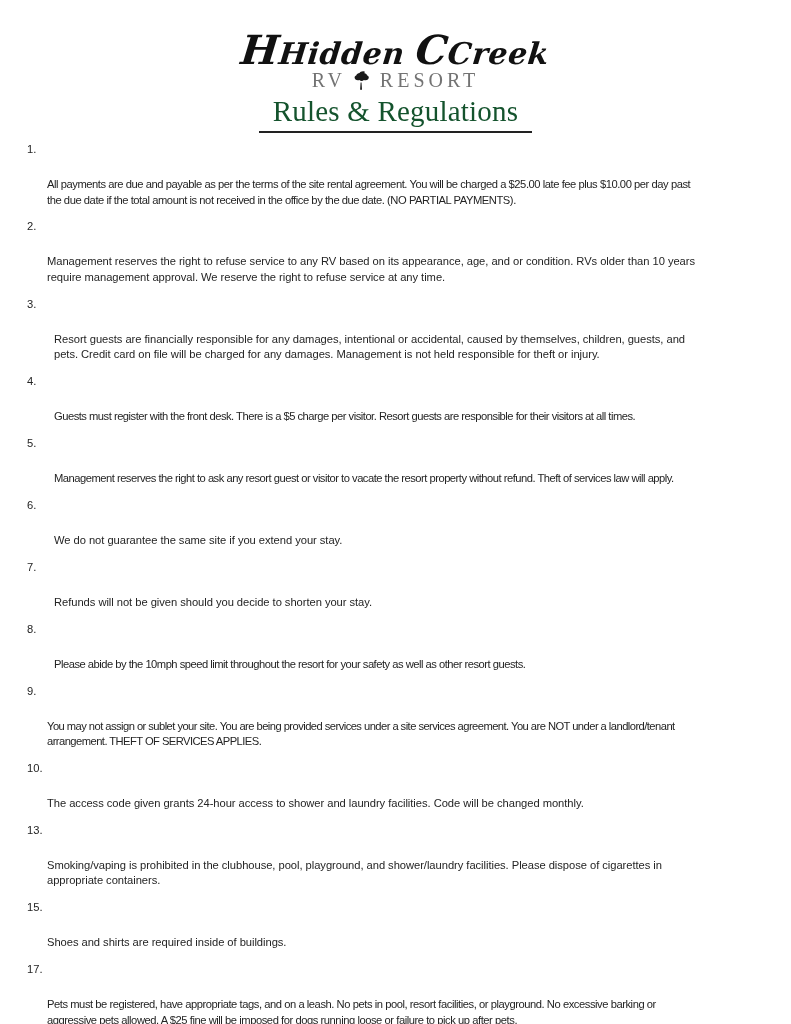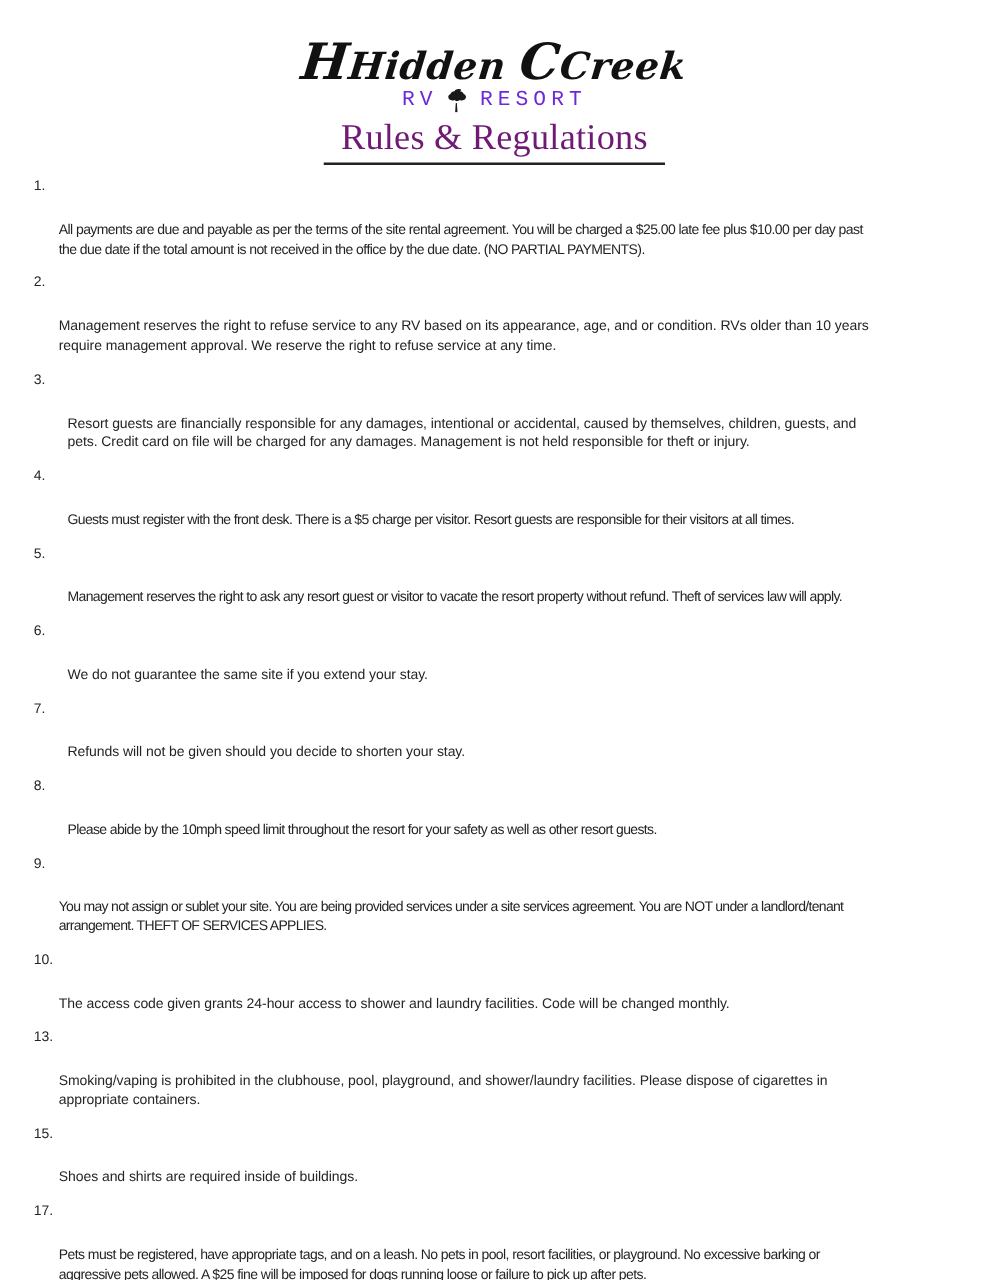--- a/index.html
+++ b/index.html
@@ -52,38 +52,38 @@
   }
 
   .logo-sub {
     display: flex;
     align-items: center;
     justify-content: center;
     gap: 7px;
     margin-top: 1px;
   }
   .logo-sub-text {
-    font-family: Liberation Mono, monospace;
-    font-size: 17px;
+    font-family: Liberation Serif, serif;
+    font-size: 20px;
     letter-spacing: 4px;
-    color: #6d28d9;
+    color: #737373;
     font-weight: 400;
   }
   .tree-icon {
     display: inline-block;
     width: 20px;
     height: 20px;
     line-height: 0;
   }
 
   .doc-title {
     font-family: "Liberation Serif", "DejaVu Serif", serif;
     font-size: 29px;
     font-weight: 400;
-    color: #701a75;
+    color: #14532d;
     margin: 4px auto 0;
     display: inline-block;
     padding: 0 14px 3px 14px;
     border-bottom: 2px solid #222222;
     letter-spacing: 0.2px;
   }
 
   
   .rules {
     position: absolute;

